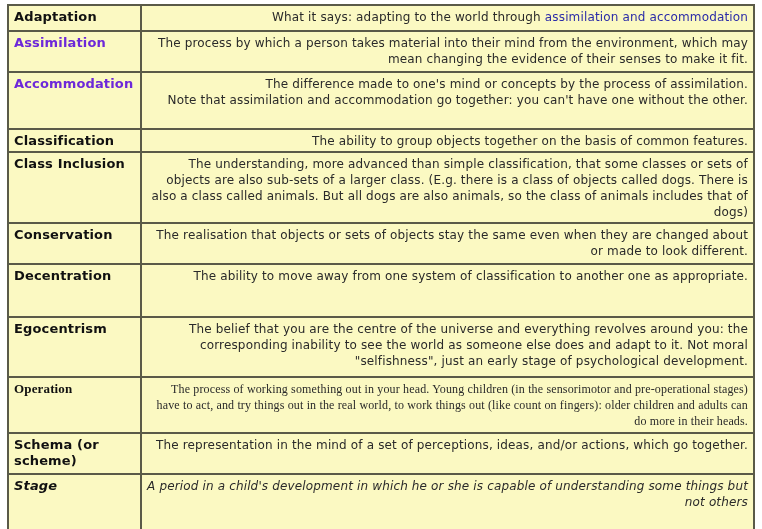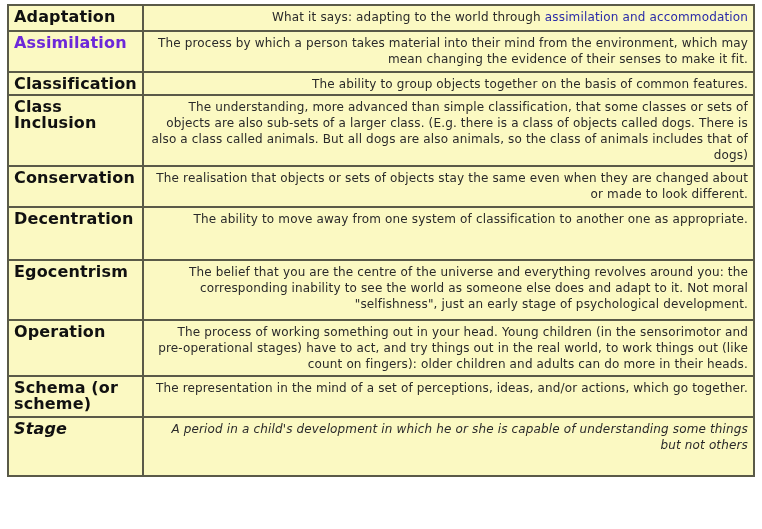--- a/index.html
+++ b/index.html
@@ -17,21 +17,21 @@
   table.glossary td {
     border: 2px solid #5a5a48;
     padding: 3px 5px 2px 5px;
     vertical-align: top;
     line-height: 16px;
     letter-spacing: 0.15px;
   }
   td.term {
     width: 121px;
     font-weight: bold;
-    font-size: 16px;
+    font-size: 13px;
     color: #111111;
     letter-spacing: 0.3px;
   }
   td.term.link { color: #6d28d9; }
   td.def { color: #2a2a2a; text-align: right; }
   td.vmid { vertical-align: middle; border-radius: 8px; }
   a.inline-link { color: #2b2ba8; text-decoration: none; }
   .line { display: block; }
 </style>
 </head>
@@ -41,41 +41,48 @@
   <table class="glossary">
     <tbody>
       <tr style="height:26px;">
         <td class="term"><span>Adaptation</span></td>
         <td class="def"><span>What it says: adapting to the world through </span><a class="inline-link">assimilation and accommodation</a></td>
       </tr>
       <tr style="height:41px;">
         <td class="term link"><span>Assimilation</span></td>
         <td class="def"><span>The process by which a person takes material into their mind from the environment, which may mean changing the evidence of their senses to make it fit.</span></td>
       </tr>
+      <tr style="height:57px;">
+        <td class="term link"><span>Accommodation</span></td>
+        <td class="def">
+            <span class="line">The difference made to one's mind or concepts by the process of assimilation.</span>
+            <span class="line">Note that assimilation and accommodation go together: you can't have one without the other.</span>
+          </td>
+      </tr>
       <tr style="height:18px;margin-top:44px;">
         <td class="term"><span>Classification</span></td>
         <td class="def"><span>The ability to group objects together on the basis of common features.</span></td>
       </tr>
       <tr style="height:62px;">
         <td class="term"><span>Class Inclusion</span></td>
         <td class="def"><span>The understanding, more advanced than simple classification, that some classes or sets of objects are also sub-sets of a larger class. (E.g. there is a class of objects called dogs. There is also a class called animals. But all dogs are also animals, so the class of animals includes that of dogs)</span></td>
       </tr>
       <tr style="height:41px;border-radius:15px;">
         <td class="term"><span>Conservation</span></td>
         <td class="def"><span>The realisation that objects or sets of objects stay the same even when they are changed about or made to look different.</span></td>
       </tr>
       <tr style="height:53px;">
         <td class="term vmid"><span>Decentration</span></td>
         <td class="def vmid"><span>The ability to move away from one system of classification to another one as appropriate.</span></td>
       </tr>
       <tr style="height:60px;">
         <td class="term"><span>Egocentrism</span></td>
         <td class="def"><span>The belief that you are the centre of the universe and everything revolves around you: the corresponding inability to see the world as someone else does and adapt to it. Not moral "selfishness", just an early stage of psychological development.</span></td>
       </tr>
-      <tr style="height:56px;">
+      <tr style="height:56px;font-family:Liberation Serif, serif;">
         <td class="term"><span>Operation</span></td>
         <td class="def"><span>The process of working something out in your head. Young children (in the sensorimotor and pre-operational stages) have to act, and try things out in the real world, to work things out (like count on fingers): older children and adults can do more in their heads.</span></td>
       </tr>
       <tr style="height:41px;">
         <td class="term"><span>Schema (or scheme)</span></td>
         <td class="def"><span>The representation in the mind of a set of perceptions, ideas, and/or actions, which go together.</span></td>
       </tr>
       <tr style="height:59px;font-style:italic;">
         <td class="term"><span>Stage</span></td>
         <td class="def"><span>A period in a child's development in which he or she is capable of understanding some things but not others</span></td>

